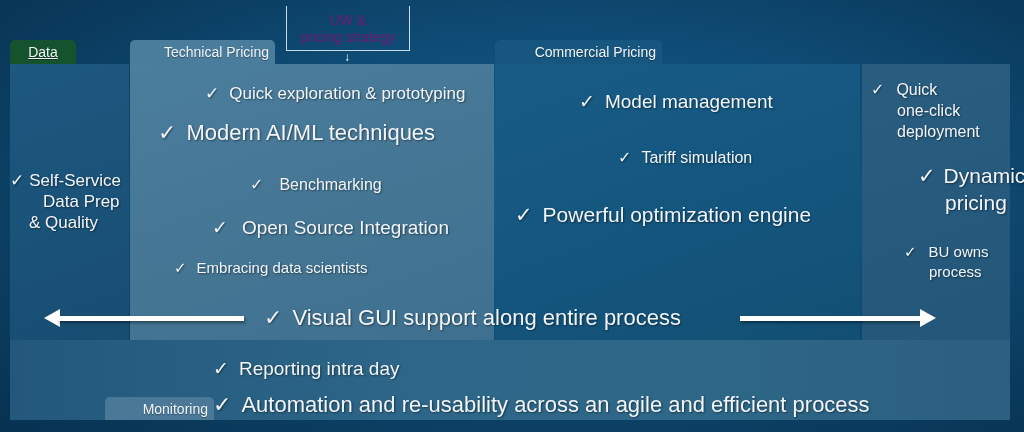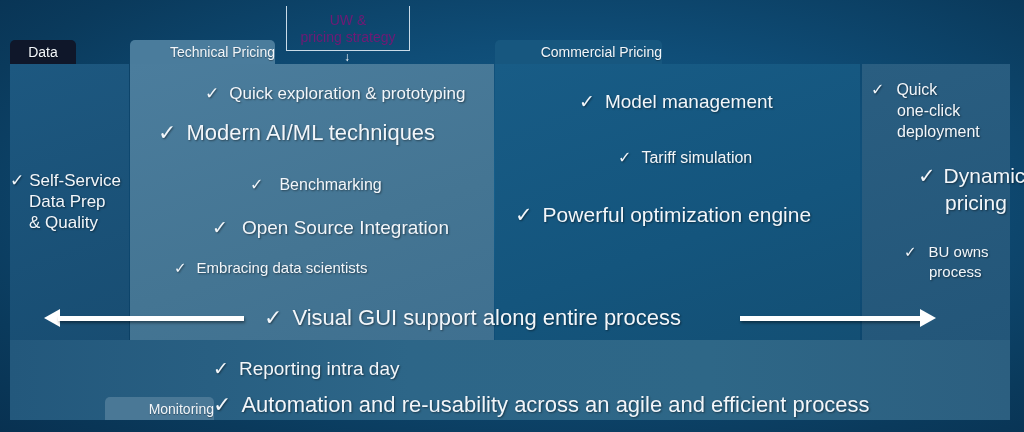--- a/index.html
+++ b/index.html
@@ -10,28 +10,28 @@
     color: #f2f6fa;
     background: radial-gradient(ellipse at 55% 45%, #17628f 0%, #0f4d77 45%, #0a3a5c 80%, #083151 100%);
   }
   .abs { position: absolute; }
   .tab {
     position: absolute;
     border-radius: 5px 5px 0 0;
     font-size: 14px;
     text-shadow: 0 1px 1px rgba(0,0,0,0.35);
     display: flex; align-items: center; justify-content: flex-end;
-    padding-right: 0;
+    padding-right: 6px;
   }
   .panel { position: absolute; }
   .txt { position: absolute; white-space: nowrap; text-shadow: 1px 1px 2px rgba(0,0,0,0.45); }
   .chk { display: inline-block; margin-right: 10px; }
 
   
-  #data-tab { left: 10px; top: 40px; width: 66px; height: 24px; background: #0f172a; justify-content: center; padding: 12px; }
+  #data-tab { left: 10px; top: 40px; width: 66px; height: 24px; background: #14532d; justify-content: center; padding: 12px; text-decoration: underline; }
   #data-body { left: 10px; top: 64px; width: 119px; height: 276px; background: linear-gradient(160deg, #1d5880 0%, #184d72 100%); }
 
   
   #tech-tab { left: 130px; top: 40px; width: 145px; height: 24px; background: #4a7c9c; }
   #tech-body { left: 130px; top: 64px; width: 364px; height: 276px; background: linear-gradient(160deg, #4b7d9d 0%, #447593 60%, #3f7090 100%); }
 
   
   #uw-box { left: 286px; top: 6px; width: 124px; height: 45px; border: 1px solid #c9dbe8; border-top: none;
             font-size: 14px; line-height: 17px; text-align: center; padding-top: 6px; color: #701a75; }
   #uw-arrow { left: 341px; top: 50px; width: 12px; height: 14px; color: #ffffff; font-size: 12px; line-height: 14px; text-align: center; }
@@ -82,21 +82,21 @@
   </div>
 
 <div id="uw-box" class="abs">
   <div>UW &amp;</div>
   <div>pricing strategy</div>
 </div>
 <div id="uw-arrow" class="abs">↓</div>
 
 <div class="txt" style="left:10px; top:170px; font-size:17px; line-height:21px;">
   <div><span class="chk" style="margin-right:5px;">✓</span><span>Self-Service</span></div>
-  <div style="padding-left:19px;">Data Prep</div>
+  <div style="padding-left:33px;">Data Prep</div>
   <div style="padding-left:19px;">&amp; Quality</div>
 </div>
 
 <div class="txt" style="left:205px; top:83px; font-size:17px;"><span class="chk">✓</span><span>Quick exploration &amp; prototyping</span></div>
 <div class="txt" style="left:158px; top:120px; font-size:22px;"><span class="chk">✓</span><span>Modern AI/ML techniques</span></div>
 <div class="txt" style="left:250px; top:175px; font-size:16px;"><span class="chk" style="margin-right:16px;">✓</span><span>Benchmarking</span></div>
 <div class="txt" style="left:212px; top:216px; font-size:19px;"><span class="chk" style="margin-right:14px;">✓</span><span>Open Source Integration</span></div>
 <div class="txt" style="left:174px; top:259px; font-size:15px;"><span class="chk">✓</span><span>Embracing data scientists</span></div>
 
 <div class="txt" style="left:579px; top:90px; font-size:19px;"><span class="chk">✓</span><span>Model management</span></div>

